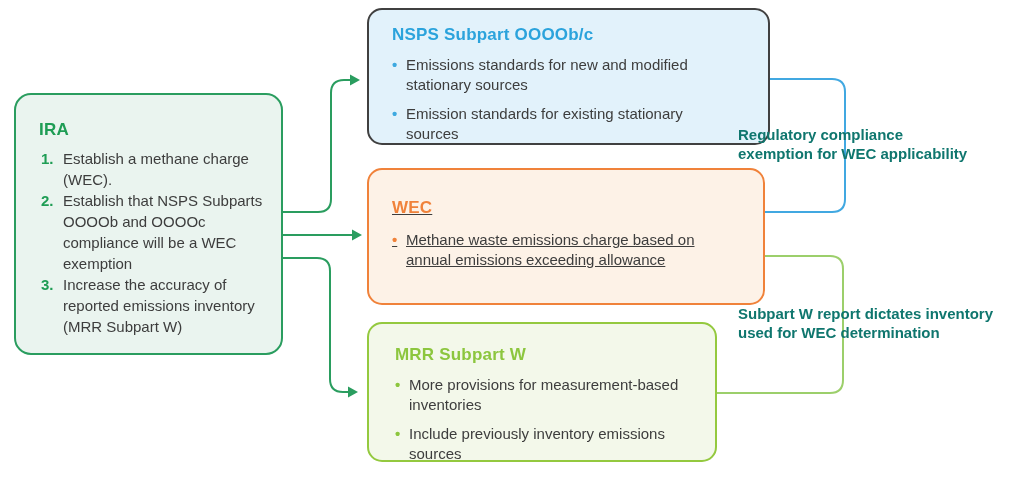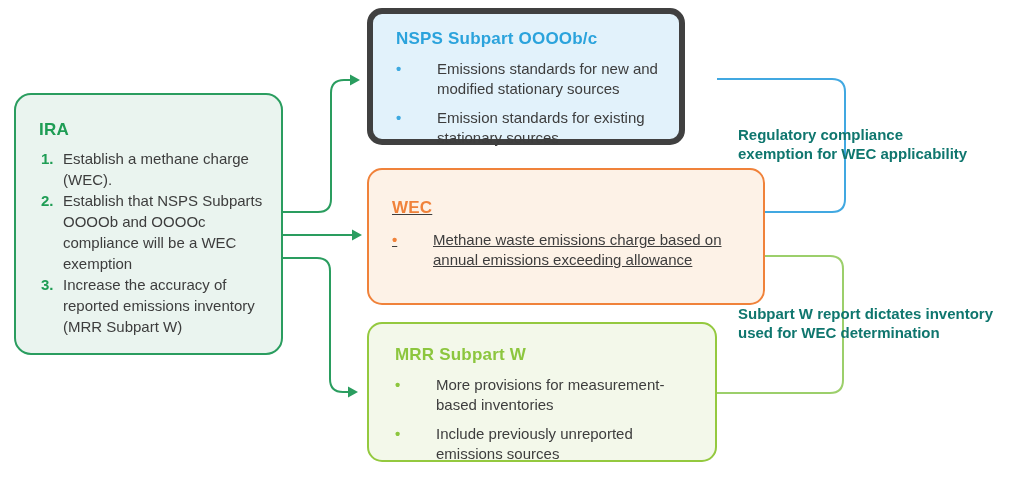--- a/index.html
+++ b/index.html
@@ -19,22 +19,22 @@
     left:14px;top:93px;width:269px;height:262px;
     background:#eaf4ef;border:2px solid #2a9d5f;border-radius:17px;
     padding:25px 14px 0 23px;
   }
   .box-ira .box-title{color:#1f9d55;margin-bottom:8px;}
   .num-item{display:flex;font-size:15px;line-height:21px;margin:0 0 0 2px;}
   .num{color:#1f9d55;font-weight:700;width:22px;flex:none;}
   .item-text{width:206px;}
   
   .box-nsps{
-    left:367px;top:8px;width:318px;height:137px;
-    background:#e2f2fb;border:6px solid #404040;
+    left:367px;top:8px;width:403px;height:137px;
+    background:#e2f2fb;border:2px solid #404040;
     padding:15px 18px 0 23px;
   }
   .box-nsps .box-title{color:#2ba3dc;}
   .box-wec{
     left:367px;top:168px;width:398px;height:137px;
     background:#fdf2e7;border:2px solid #f0823a;
     padding:28px 18px 0 23px;
     text-decoration:underline;
   }
   .box-wec .box-title{color:#f0823a;margin-bottom:12px;}
@@ -42,21 +42,21 @@
     left:367px;top:322px;width:350px;height:140px;
     background:#f3f8ea;border:2px solid #94c93f;
     padding:21px 18px 0 26px;
   }
   .box-mrr .box-title{color:#8cc63e;}
   .bullet{display:flex;font-size:15px;line-height:20px;margin-bottom:9px;}
   .dot{width:14px;flex:none;font-weight:700;}
   .box-nsps .dot{color:#3da9e0;}
   .box-wec .dot{color:#f0823a;}
   .box-mrr .dot{color:#8cc63e;}
-  .bullet-text{width:300px;margin-left:27px;}
+  .bullet-text{width:300px;}
   
   .annotation{
     position:absolute;width:300px;
     font-size:15px;font-weight:700;line-height:19px;color:#0f766e;
   }
   .annotation-regulatory{left:738px;top:125px;width:240px;}
   .annotation-subpartw{left:738px;top:304px;width:290px;}
 </style>
 </head>
 <body>
@@ -128,21 +128,21 @@
   </div>
 
   <div class="box box-mrr">
     <h2 class="box-title">MRR Subpart W</h2>
     <div class="bullet">
       <span class="dot">•</span>
       <span class="bullet-text">More provisions for measurement-based inventories</span>
     </div>
     <div class="bullet">
       <span class="dot">•</span>
-      <span class="bullet-text">Include previously unreported emissions sources</span>
+      <span class="bullet-text">Include previously inventory emissions sources</span>
     </div>
   </div>
 
   <div class="annotation annotation-regulatory">
     <div>Regulatory compliance</div>
     <div>exemption for WEC applicability</div>
   </div>
   <div class="annotation annotation-subpartw">
     <div>Subpart W report dictates inventory</div>
     <div>used for WEC determination</div>

